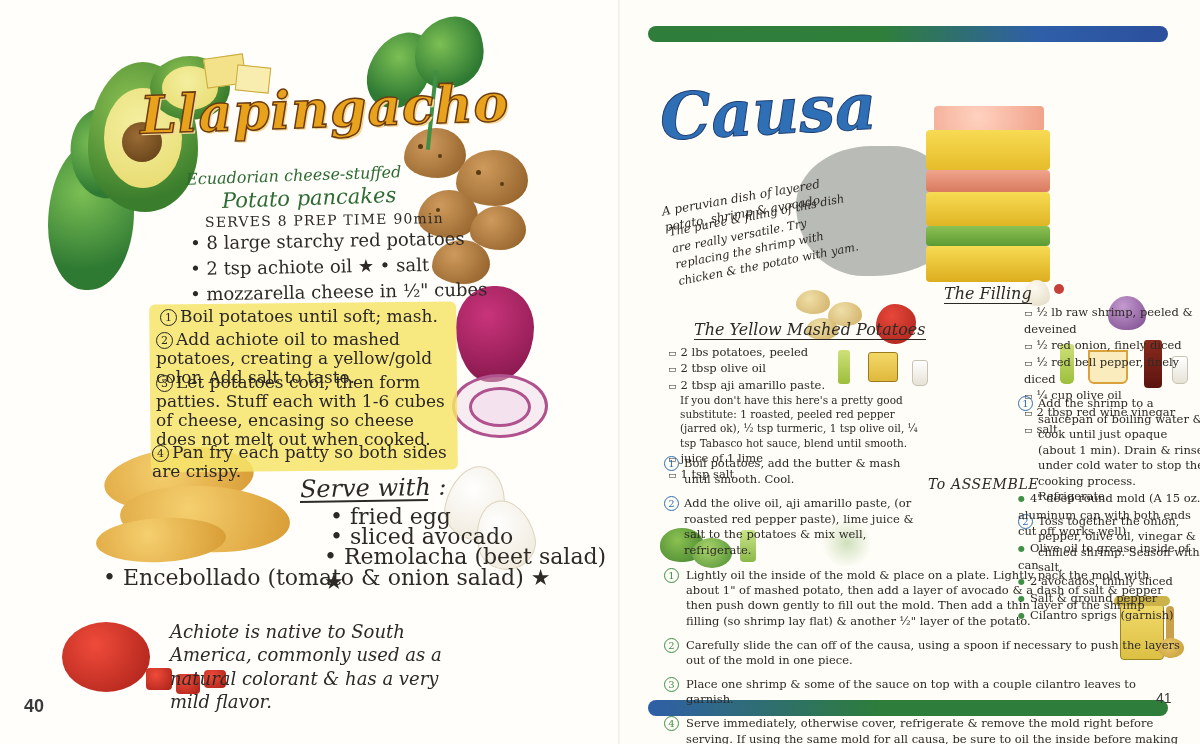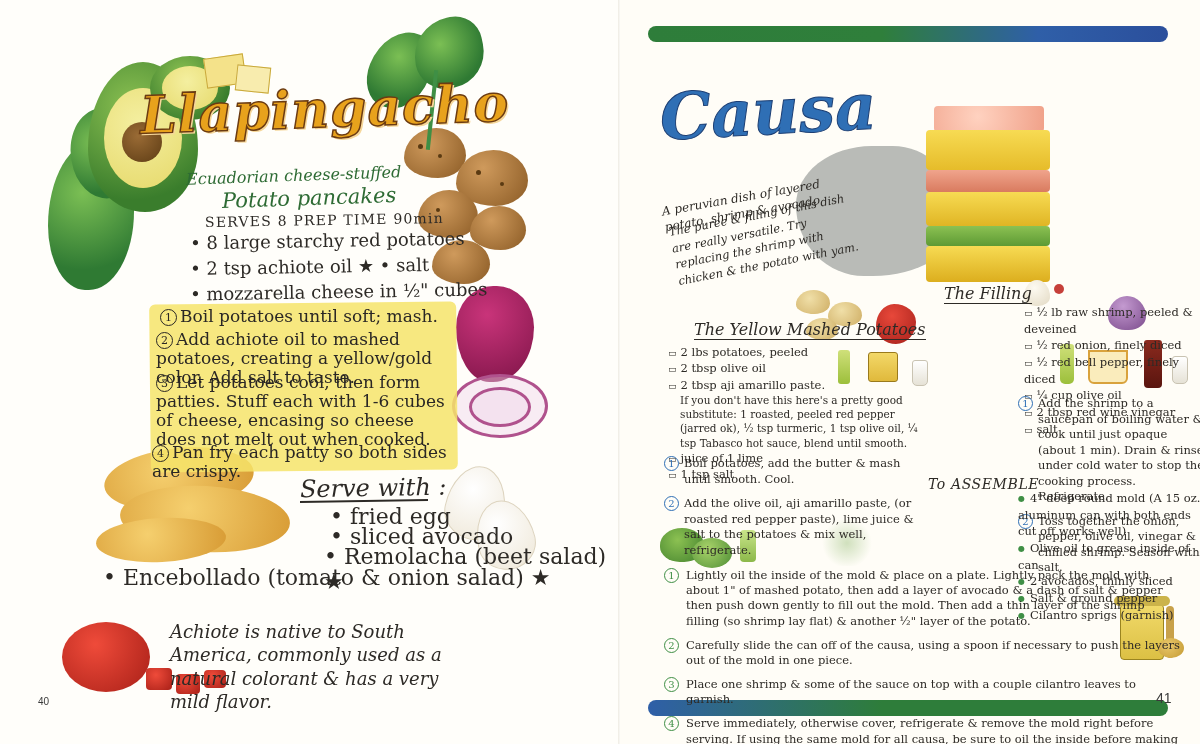--- a/index.html
+++ b/index.html
@@ -109,22 +109,22 @@
   #sw2 { left: 330px; top: 524px; }
   #sw3 { left: 324px; top: 544px; }
   #sw4 { left: 103px; top: 565px; }
 
   #achiote-note {
     position: absolute; left: 170px; top: 620px;
     width: 300px; font-size: 18px; font-style: italic;
     line-height: 1.3; color: #2d2a26;
   }
   #page-num-40 {
-    position: absolute; left: 38px; top: 696px;
-    font-size: 10px; color: #3a3a3a;
+    position: absolute; left: 24px; top: 696px;
+    font-size: 18px; color: #3a3a3a; font-weight: bold;
   }
 
   
   #bar-top {
     position: absolute; left: 28px; top: 26px; width: 520px; height: 16px;
     border-radius: 8px;
     background: linear-gradient(to right, #2e7d3a 0%, #2f7f3b 45%, #2f5fa8 75%, #2b4f9c 100%);
   }
   #bar-bottom {
     position: absolute; left: 28px; top: 700px; width: 520px; height: 16px;

